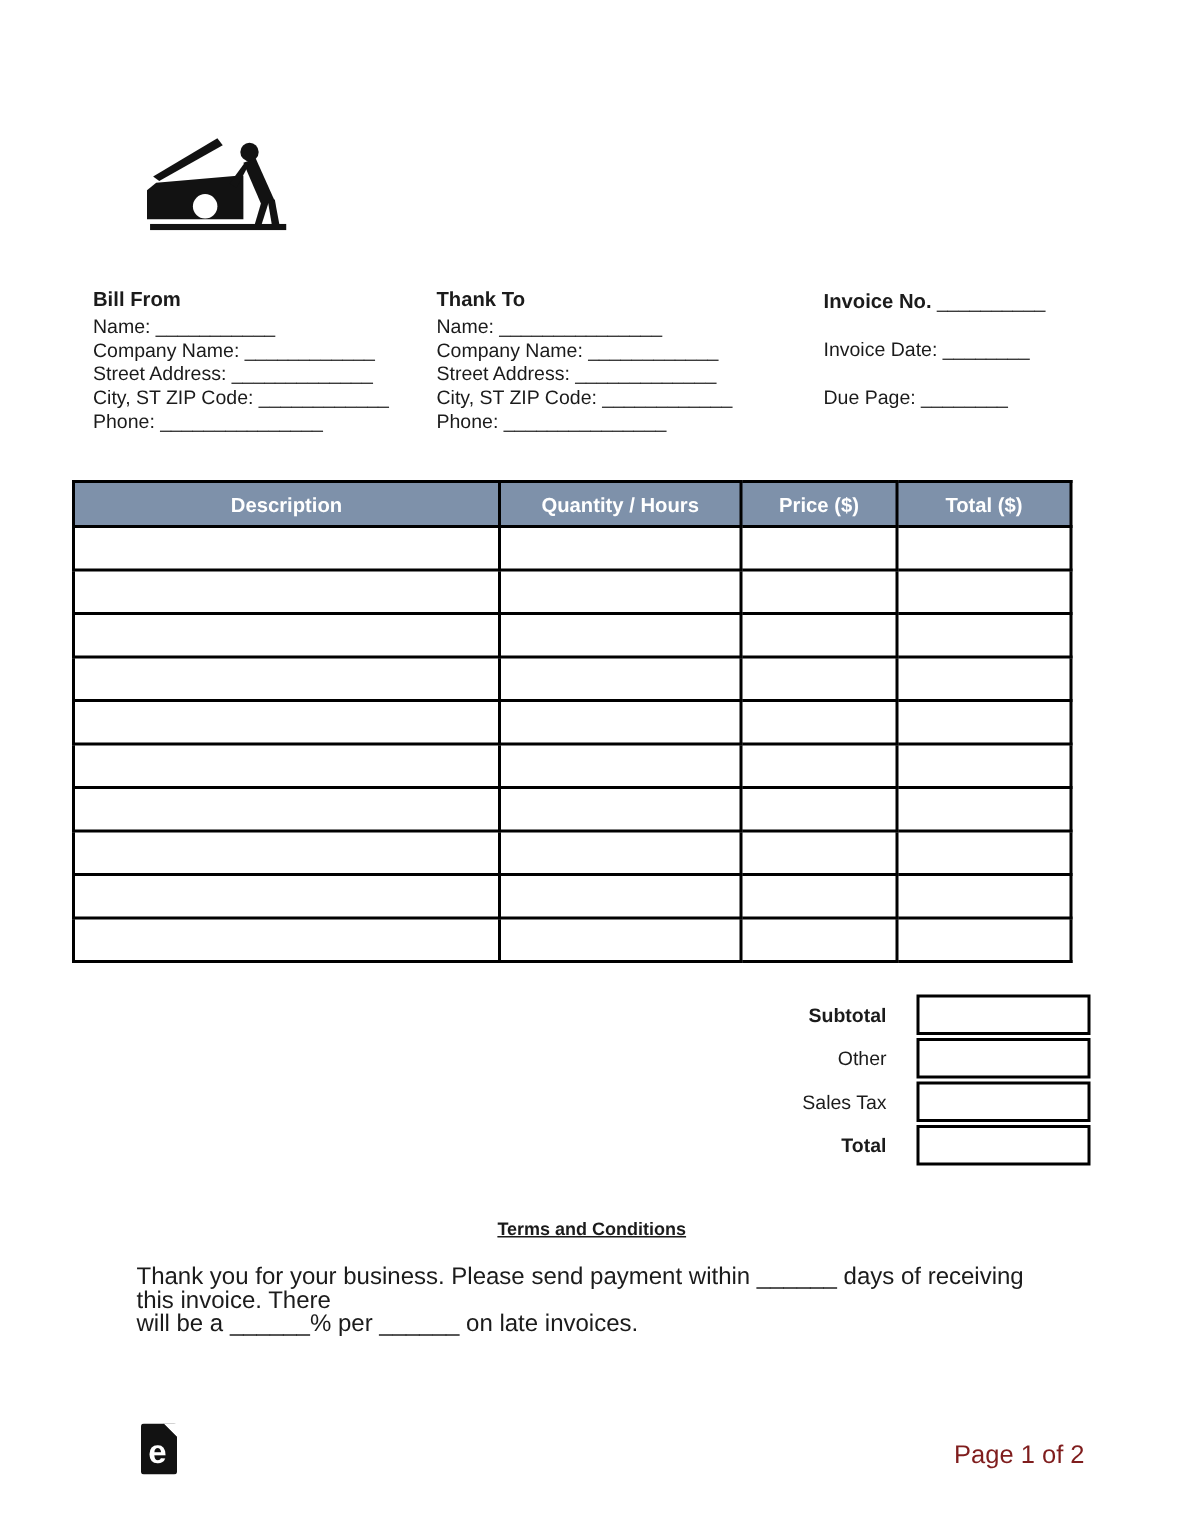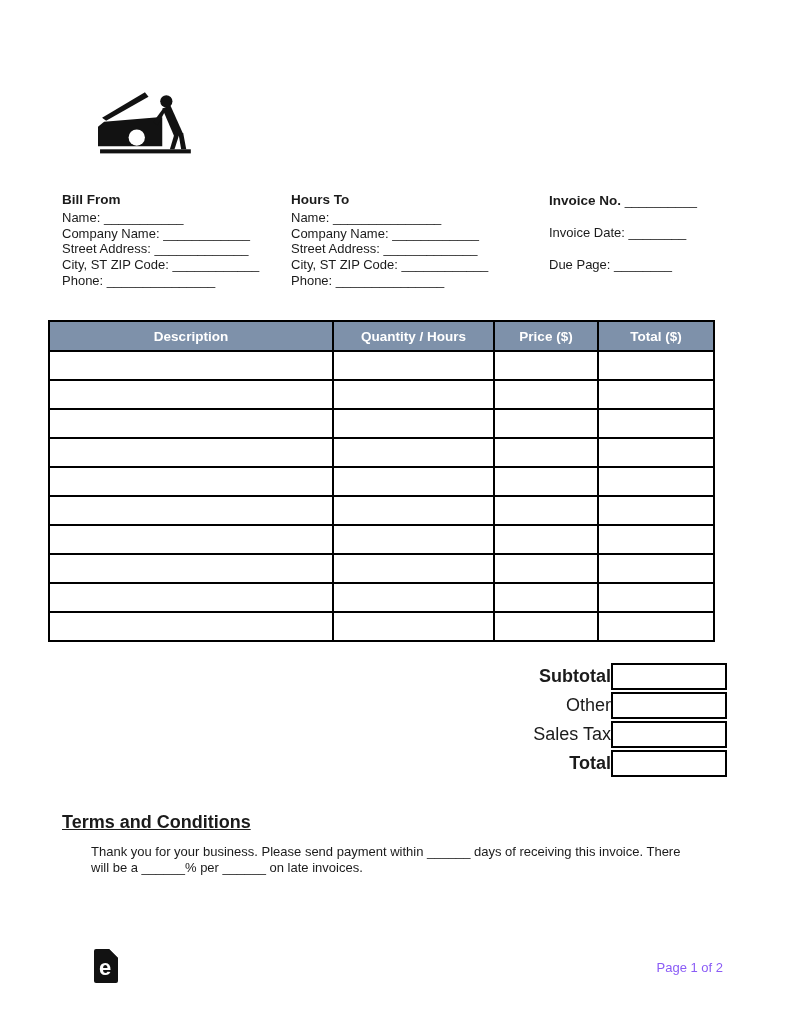--- a/index.html
+++ b/index.html
@@ -48,37 +48,37 @@
     height: 29px; border: 2px solid #000000; background: #ffffff;
   }
   col.c-desc  { width: 284px; }
   col.c-qty   { width: 161px; }
   col.c-price { width: 104px; }
   col.c-total { width: 116px; }
 
   
   .summary { position: absolute; left: 62px; top: 663px; width: 665px; }
   .sum-row { display: flex; justify-content: flex-end; align-items: center; margin-bottom: 2px; }
-  .sum-label { font-size: 18px; padding-right: 0; white-space: nowrap; }
+  .sum-label { font-size: 13px; padding-right: 20px; white-space: nowrap; }
   .sum-label.bold { font-weight: bold; }
   .sum-box { width: 116px; height: 27px; border: 2px solid #000000; background: #ffffff; }
 
   
   .terms-heading {
     position: absolute; left: 62px; top: 812px; width: 665px;
-    font-size: 18px; font-weight: bold; text-decoration: underline;
+    text-align: center; font-size: 12px; font-weight: bold; text-decoration: underline;
   }
   .terms-body {
     position: absolute; left: 91px; top: 844px; width: 600px;
-    font-size: 13px; line-height: 15.6px;
+    font-size: 16px; line-height: 15.6px;
   }
 
   
   .footer-logo { position: absolute; left: 94px; top: 949px; width: 24px; height: 34px; }
-  .page-number { position: absolute; top: 960px; right: 68px; font-size: 13px; color: #8b5cf6; }
+  .page-number { position: absolute; top: 960px; right: 68px; font-size: 17px; color: #7f1d1d; }
 </style>
 </head>
 <body>
 
 <div class="page">
 
   <svg class="logo" viewBox="0 0 200 137" aria-hidden="true">
     <g fill="#121212">
 
       <rect x="4" y="124" width="178" height="8"></rect>
@@ -105,21 +105,21 @@
   <div class="party from">
     <div class="party-heading">Bill From</div>
     <div class="field-line">Name: ___________</div>
     <div class="field-line">Company Name: ____________</div>
     <div class="field-line">Street Address: _____________</div>
     <div class="field-line">City, ST ZIP Code: ____________</div>
     <div class="field-line">Phone: _______________</div>
   </div>
 
   <div class="party to">
-    <div class="party-heading">Hours To</div>
+    <div class="party-heading">Thank To</div>
     <div class="field-line">Name: _______________</div>
     <div class="field-line">Company Name: ____________</div>
     <div class="field-line">Street Address: _____________</div>
     <div class="field-line">City, ST ZIP Code: ____________</div>
     <div class="field-line">Phone: _______________</div>
   </div>
 
   <div class="invoice-meta">
     <div class="meta-line">
       <span class="lbl-bold">Invoice No.</span><span> __________</span>

